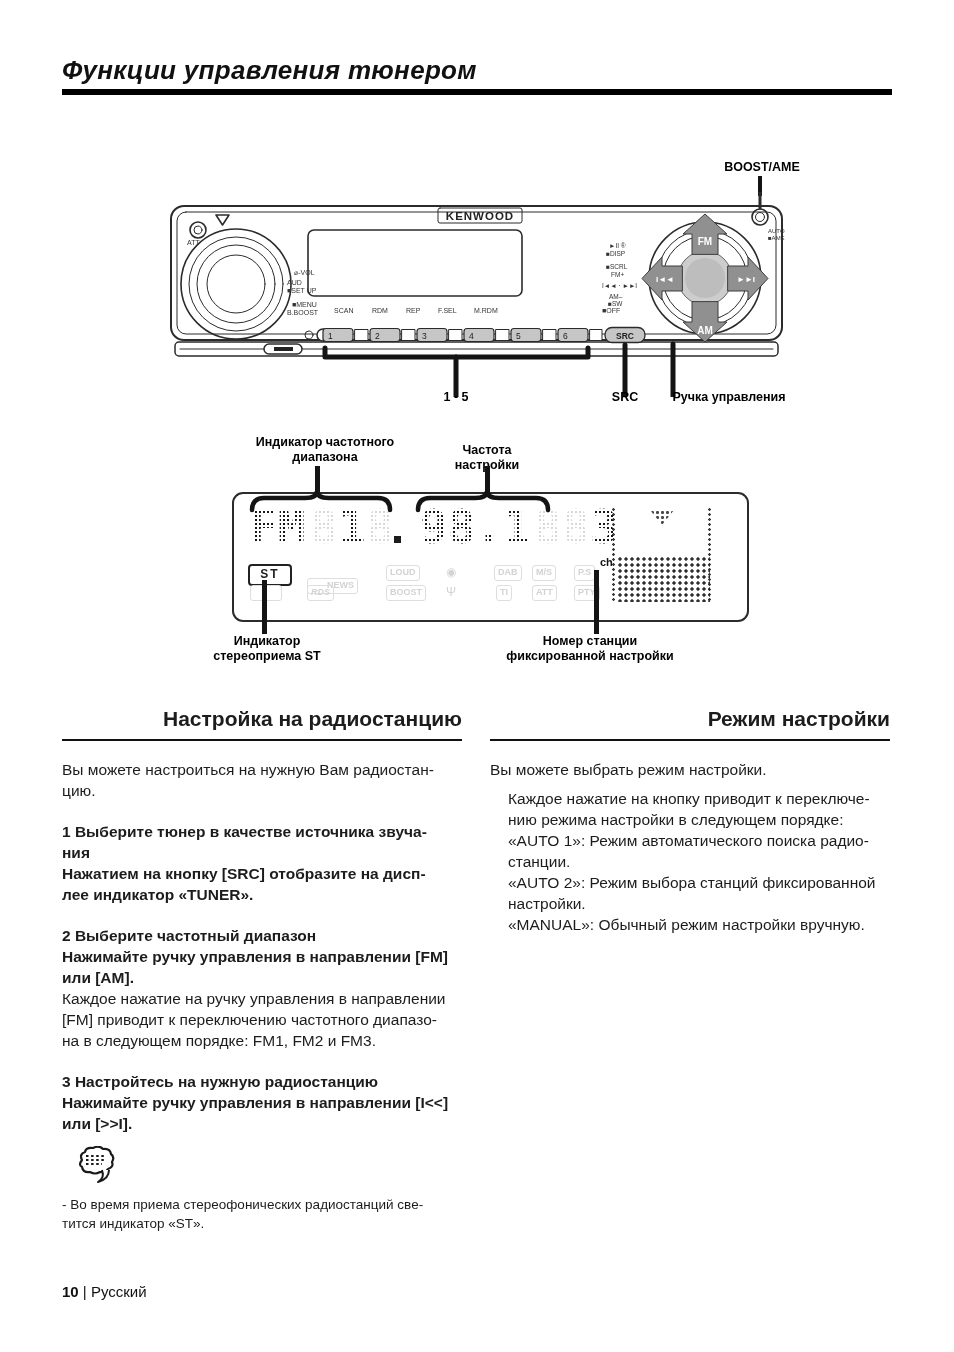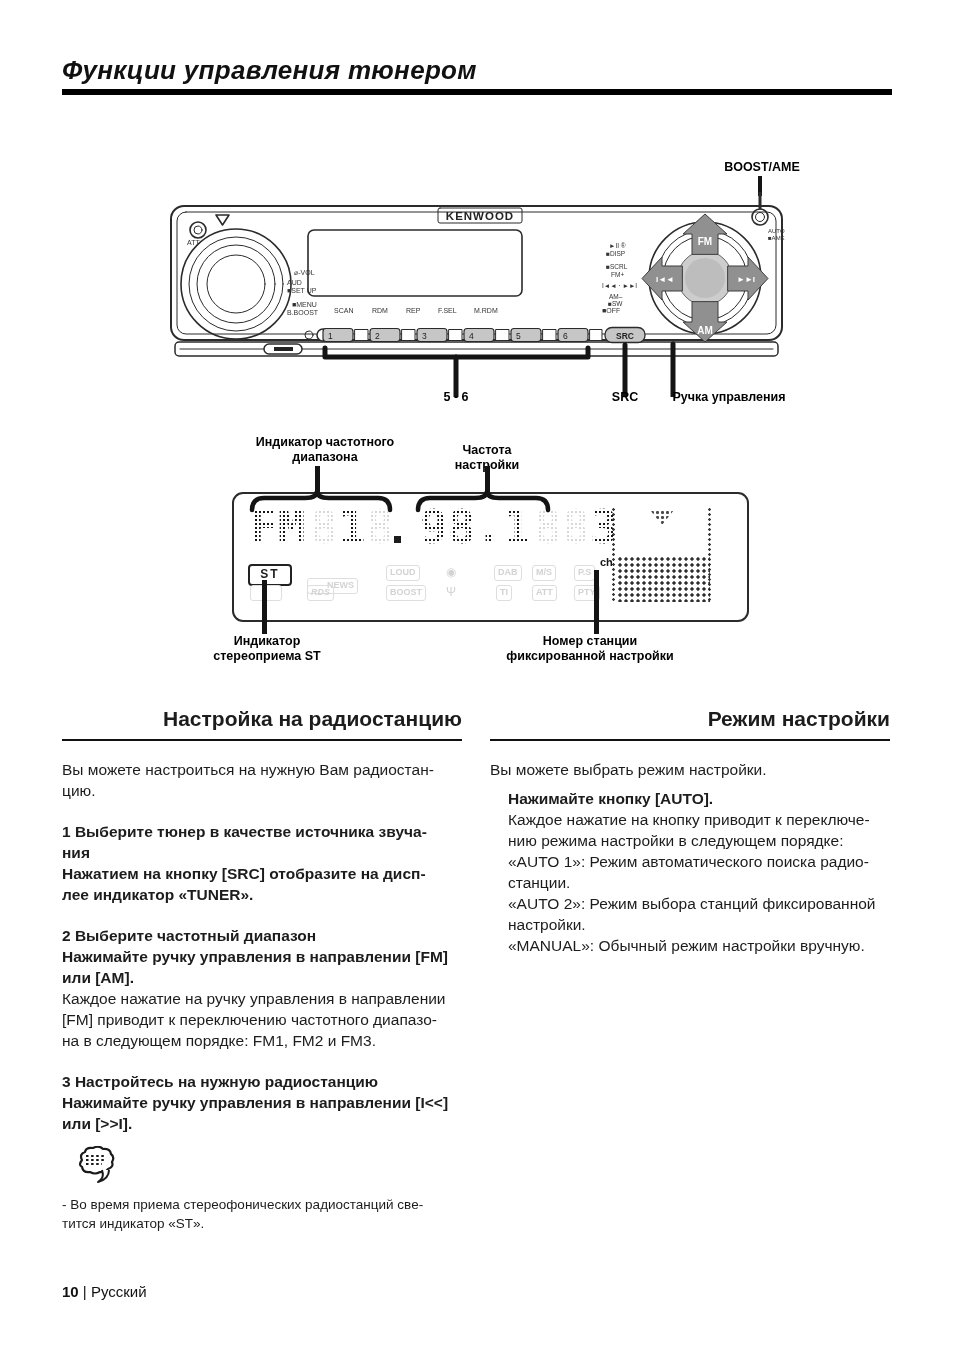--- a/index.html
+++ b/index.html
@@ -175,21 +175,21 @@
         <rect x="437" y="135.5" width="40" height="15" rx="7" fill="#c6c6c6" stroke-width="1.3"></rect>
         <text x="457" y="146.5" text-anchor="middle" font-size="8.5" font-weight="bold" fill="#222" stroke="none" data-bind="unit.labels.src">SRC</text>
 
         <polyline points="157,156 157,165 420,165 420,156" stroke="#141414" stroke-width="5"></polyline>
         <line x1="288" y1="165" x2="288" y2="205" stroke="#141414" stroke-width="5"></line>
         <line x1="457" y1="153" x2="457" y2="205" stroke="#141414" stroke-width="5"></line>
         <line x1="505" y1="152" x2="505" y2="205" stroke="#141414" stroke-width="5"></line>
       </g>
     </svg>
 
-    <div class="callout" style="left:256px;top:230px;width:80px;" data-bind="unit.callouts.preset">5 - 6</div>
+    <div class="callout" style="left:256px;top:230px;width:80px;" data-bind="unit.callouts.preset">1 - 5</div>
     <div class="callout" style="left:425px;top:230px;width:80px;" data-bind="unit.callouts.src">SRC</div>
     <div class="callout" style="left:479px;top:230px;width:180px;" data-bind="unit.callouts.knob">Ручка управления</div>
   </div>
 
   <div class="fig2">
 
     <div class="callout" style="left:55px;top:5px;width:180px;" data-bind="display.callout_band">Индикатор частотного
 диапазона</div>
     <div class="callout" style="left:237px;top:5px;width:140px;margin-top:8px;" data-bind="display.callout_freq">Частота
 настройки</div>
@@ -282,21 +282,20 @@
       </svg>
     </div>
     <div class="note-text" data-bind="sections.left.note">- Во время приема стереофонических радиостанций све-
 тится индикатор «ST».</div>
   </div>
 
   <div class="col" style="left:490px;top:706px;">
     <h2 data-bind="sections.right.heading">Режим настройки</h2>
     <div style="margin-bottom:8px;" data-bind="sections.right.intro">Вы можете выбрать режим настройки.</div>
     <div class="indent">
-      <div class="b" data-bind="sections.right.step_bold">Нажимайте кнопку [AUTO].</div>
       <div data-bind="sections.right.step_text">Каждое нажатие на кнопку приводит к переключе-
 нию режима настройки в следующем порядке:
 «AUTO 1»: Режим автоматического поиска радио-
 станции.
 «AUTO 2»: Режим выбора станций фиксированной
 настройки.
 «MANUAL»: Обычный режим настройки вручную.</div>
     </div>
   </div>
 

